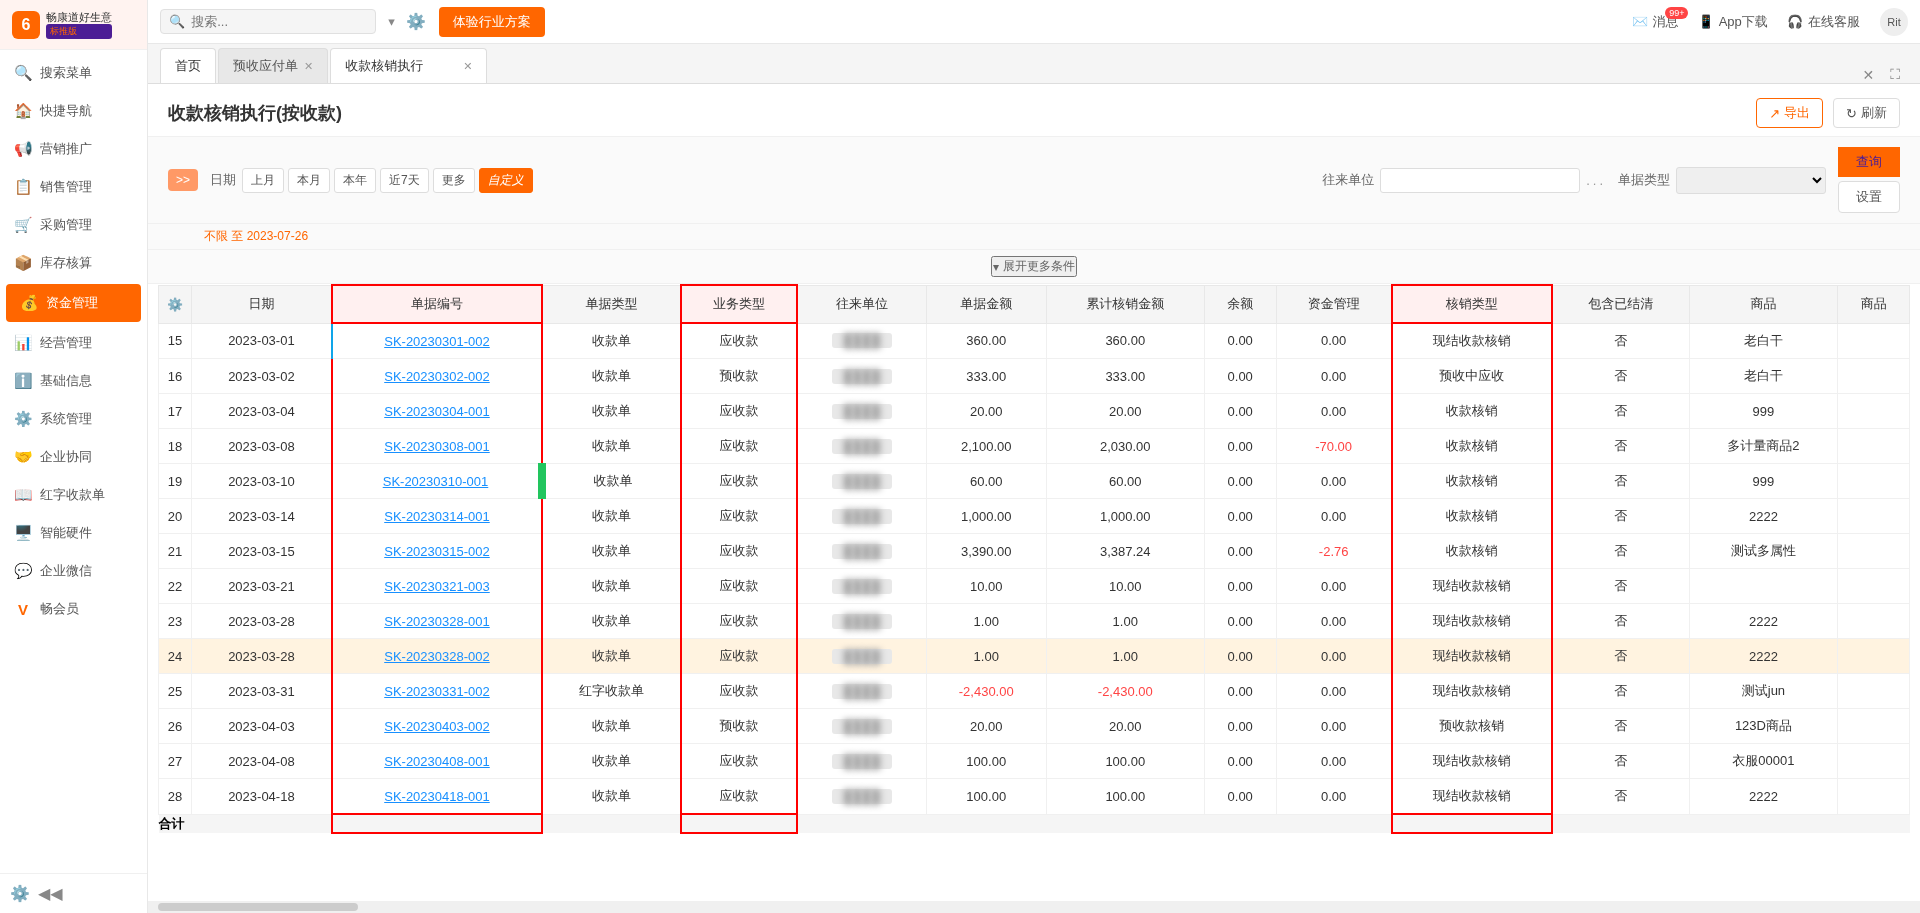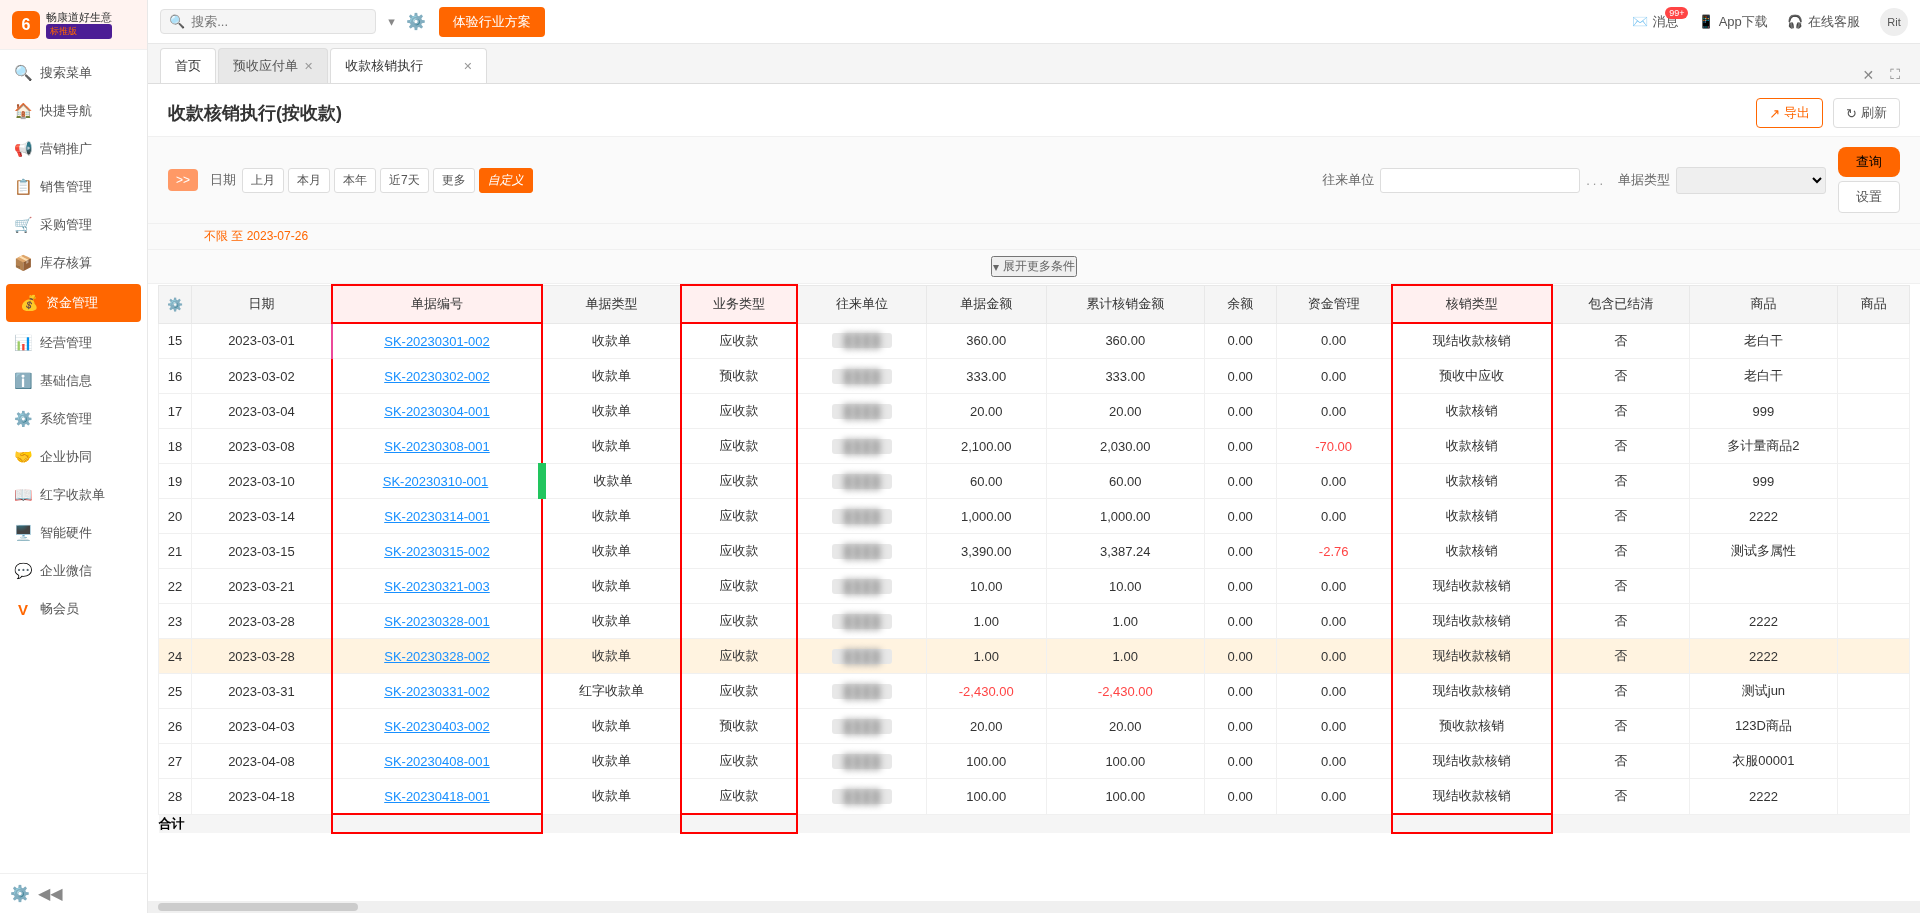--- a/index.html
+++ b/index.html
@@ -51,21 +51,21 @@
     .filter-bar { padding: 10px 20px; background: #fafafa; border-bottom: 1px solid #f0f0f0; display: flex; align-items: center; gap: 12px; flex-wrap: wrap; }
     .filter-expand-btn { background: #ff9966; color: white; border: none; border-radius: 4px; padding: 4px 8px; cursor: pointer; font-size: 12px; }
     .filter-group { display: flex; align-items: center; gap: 6px; }
     .filter-label { color: #666; font-size: 13px; }
     .filter-date-btns { display: flex; gap: 4px; }
     .filter-date-btn { padding: 3px 8px; border: 1px solid #ddd; background: white; border-radius: 3px; cursor: pointer; font-size: 12px; color: #555; }
     .filter-date-btn.active { background: #ff6600; color: white; border-color: #ff6600; font-style: italic; }
     .filter-input { border: 1px solid #ddd; border-radius: 3px; padding: 4px 8px; font-size: 13px; min-width: 200px; outline: none; }
     .filter-dots { color: #999; letter-spacing: 3px; }
     .filter-select { border: 1px solid #ddd; border-radius: 3px; padding: 4px 8px; font-size: 13px; outline: none; min-width: 150px; }
-    .btn-query { background: #ff6600; color: #000000; border: none; border-radius: 8px; padding: 6px 18px; cursor: pointer; font-size: 13px; }
+    .btn-query { background: #ff6600; color: #4c1d95; border: none; border-radius: 0; padding: 6px 18px; cursor: pointer; font-size: 13px; }
     .btn-setting { background: white; border: 1px solid #ddd; color: #555; border-radius: 4px; padding: 6px 12px; cursor: pointer; font-size: 13px; }
 
     
     .expand-more { padding: 6px 20px; background: #fafafa; border-bottom: 1px solid #f0f0f0; display: flex; align-items: center; justify-content: center; }
     .expand-more-btn { color: #666; font-size: 12px; cursor: pointer; display: flex; align-items: center; gap: 4px; }
 
     
     .table-wrap { flex: 1; overflow: auto; padding: 0 10px; }
     table { width: 100%; border-collapse: collapse; font-size: 13px; }
     thead tr { background: #f5f5f5; }
@@ -287,21 +287,21 @@
             <th style="border:2px solid red;background:#fff0f0;">核销类型</th>
             <th>包含已结清</th>
             <th>商品</th>
             <th>商品</th>
           </tr>
         </thead>
         <tbody id="table-body">
         <tr>
       <td>15</td>
       <td>2023-03-01</td>
-      <td style="border-left: 2px solid #ec4899; border-right: 2px solid red; border-top: 2px solid red;"><a class="link">SK-20230301-002</a></td>
+      <td style="border-left: 2px solid #0ea5e9; border-right: 2px solid red; border-top: 2px solid red;"><a class="link">SK-20230301-002</a></td>
       <td>收款单</td>
       <td style="border-left: 2px solid red; border-right: 2px solid red; border-top: 2px solid red;">应收款</td>
       <td><span class="blurred">████</span></td>
       <td style="">360.00</td>
       <td style="">360.00</td>
       <td>0.00</td>
       <td style="">0.00</td>
       <td style="border-left: 2px solid red; border-right: 2px solid red; border-top: 2px solid red;">现结收款核销</td>
       <td>否</td>
       <td>老白干</td>

